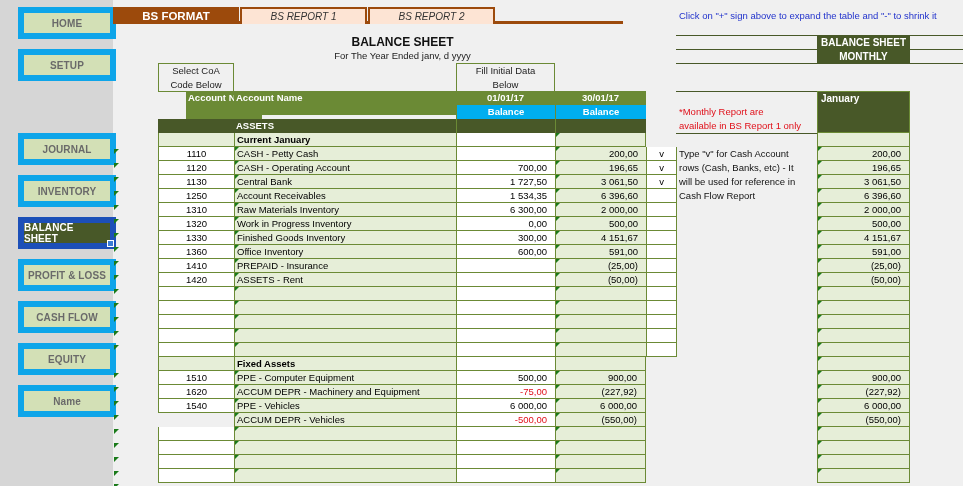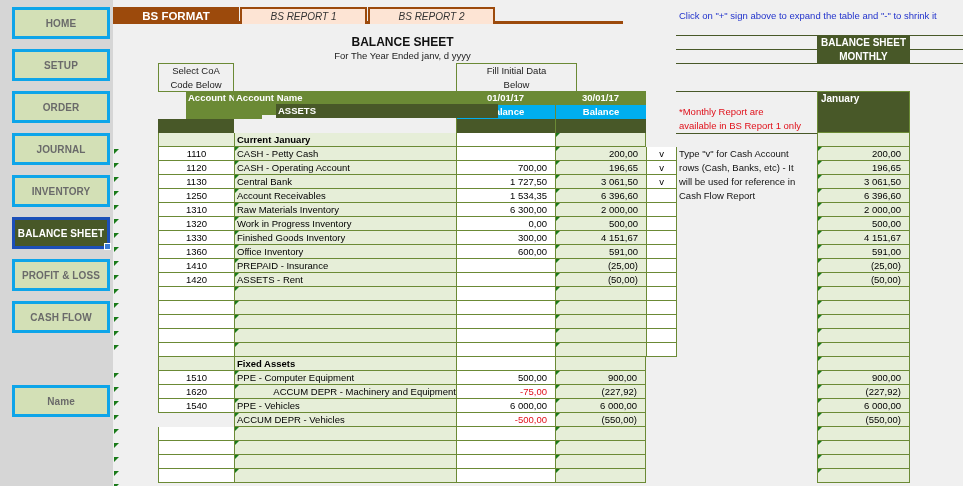--- a/index.html
+++ b/index.html
@@ -1,18 +1,18 @@
 <!DOCTYPE html>
 <html><head>
 <meta charset="utf-8">
 <style>
   * { box-sizing: border-box; margin: 0; padding: 0; }
   html, body { width: 963px; height: 486px; overflow: hidden; background: #f0f0f0; font-family: "Liberation Sans", sans-serif; }
   .sidebar { position: absolute; left: 0; top: 0; width: 113px; height: 486px; background: #d6d6d6; }
-  .nav-btn { position: absolute; left: 12px; width: 98px; height: 32px; background: #d3e0b6; border: 3px solid #0ea5e9; color: #6a6a6a; font-weight: bold; font-size: 10px; display: flex; align-items: center; justify-content: center; cursor: pointer; letter-spacing: 0.1px; }
+  .nav-btn { position: absolute; left: 18px; width: 98px; height: 32px; background: #d3e0b6; border: 6px solid #0ea5e9; color: #6a6a6a; font-weight: bold; font-size: 10px; display: flex; align-items: center; justify-content: center; cursor: pointer; letter-spacing: 0.1px; }
   .nav-btn.active { background: #485828; color: #ffffff; border-color: #1c4fb8; }
   .nav-btn.active::after { content: ""; position: absolute; right: -4px; bottom: -4px; width: 5px; height: 5px; background: #3a7bd5; border: 1px solid #fff; }
   .tri { position: absolute; left: 114px; width: 0; height: 0; border-top: 5px solid #1a7a1a; border-right: 5px solid transparent; }
   .tabbar { position: absolute; left: 113px; top: 7px; width: 510px; height: 17px; border-bottom: 3px solid #9c4a0c; }
   .tab-main { position: absolute; left: 0; top: 0; width: 126px; height: 17px; background: #9c4a0c; color: #fff; font-weight: bold; font-size: 11.5px; display: flex; align-items: center; justify-content: center; cursor: pointer; }
   .tab { position: absolute; top: 0; height: 17px; background: #fde4d4; color: #333; font-style: italic; font-size: 10px; display: flex; align-items: center; justify-content: center; border: 2px solid #9c4a0c; border-bottom: none; cursor: pointer; }
   .hint-top { position: absolute; left: 679px; top: 10px; font-size: 9.5px; color: #2233cc; }
   .title { position: absolute; left: 230px; width: 345px; text-align: center; }
   .title-main { top: 35px; font-weight: bold; font-size: 12px; color: #111; }
   .title-sub { top: 50px; font-size: 9.5px; color: #222; }
@@ -41,26 +41,26 @@
   .mon-hdr { position: absolute; left: 817px; top: 35px; width: 93px; height: 28px; background: #485828; color: #fff; font-weight: bold; font-size: 10px; text-align: center; line-height: 13.5px; padding-top: 1px; }
   .jan-hdr { position: absolute; left: 817px; top: 91px; width: 93px; height: 42px; background: #485828; color: #fff; font-weight: bold; font-size: 10px; padding: 1px 3px; border: 1px solid #6b8a35; }
   .red-note { position: absolute; left: 679px; top: 105px; font-size: 9.5px; color: #e0101a; line-height: 14px; }
 </style>
 </head>
 <body>
 
 <div class="sidebar">
   <div class="nav-btn" style="top:7px">HOME</div>
   <div class="nav-btn" style="top:49px">SETUP</div>
-  <div class="nav-btn" style="top:91px">ORDER</div>
   <div class="nav-btn" style="top:133px">JOURNAL</div>
   <div class="nav-btn" style="top:175px">INVENTORY</div>
   <div class="nav-btn active" style="top:217px">BALANCE SHEET</div>
   <div class="nav-btn" style="top:259px">PROFIT &amp; LOSS</div>
   <div class="nav-btn" style="top:301px">CASH FLOW</div>
+  <div class="nav-btn" style="top:343px">EQUITY</div>
   <div class="nav-btn" style="top:385px">Name</div>
 </div>
 
 <div>
   <div class="tri" style="top:149px"></div>
   <div class="tri" style="top:163px"></div>
   <div class="tri" style="top:177px"></div>
   <div class="tri" style="top:191px"></div>
   <div class="tri" style="top:205px"></div>
   <div class="tri" style="top:219px"></div>
@@ -91,34 +91,34 @@
 </div>
 <div class="hint-top">Click on "+" sign above to expand the table and "-" to shrink it</div>
 
 <div class="title title-main">BALANCE SHEET</div>
 <div class="title title-sub">For The Year Ended janv, d yyyy</div>
 
 <div class="hdr-note" style="left:158px;top:63px;width:76px;height:29px;">
   <div>Select CoA</div>
   <div>Code Below</div>
 </div>
-<div class="hdr-note" style="left:456px;top:63px;width:121px;height:29px;">
+<div class="hdr-note" style="left:456px;top:63px;width:99px;height:29px;">
   <div>Fill Initial Data</div>
   <div>Below</div>
 </div>
 
 <div class="cell g-hdr col-no lft" style="top:91px;height:28px;width:76px;margin-left:28px;">Account No</div>
 <div class="cell g-hdr col-name lft" style="top:91px;height:24px;">Account Name</div>
 <div class="cell g-hdr col-init ctr" style="top:91px;">01/01/17</div>
 <div class="cell g-hdr col-bal ctr" style="top:91px;">30/01/17</div>
 <div class="cell blue col-init" style="top:105px;border-left:1px solid #6b8a35;">Balance</div>
 <div class="cell blue col-bal" style="top:105px;border-left:1px solid #6b8a35;">Balance</div>
 
 <div class="cell g-dark col-no" style="top:119px;"></div>
-<div class="cell g-dark col-name lft" style="top:104px;margin-left:42px;">ASSETS</div>
+<div class="cell g-dark col-name lft" style="top:119px;">ASSETS</div>
 <div class="cell g-dark col-init" style="top:119px;border-left:1px solid #6b8a35;"></div>
 <div class="cell g-dark col-bal" style="top:119px;border-left:1px solid #6b8a35;"></div>
 
 <div class="cell r-light col-no" style="top:133px;"></div>
 <div class="cell r-light col-name lft bold" style="top:133px;">Current January</div>
 <div class="cell r-white col-init" style="top:133px;"></div>
 <div class="cell r-light col-bal r-right corner" style="top:133px;"></div>
 
 <div>
 
@@ -220,21 +220,21 @@
 <div class="cell r-white col-init" style="top:357px;"></div>
 <div class="cell r-light col-bal r-right" style="top:357px;"></div>
 
 <div>
   <div class="cell r-white col-no ctr" style="top:371px;">1510</div>
   <div class="cell r-light col-name lft corner" style="top:371px;">PPE - Computer Equipment</div>
   <div class="cell r-white col-init num" style="top:371px;">500,00</div>
   <div class="cell r-light col-bal num corner r-right" style="top:371px;">900,00</div>
 
   <div class="cell r-white col-no ctr" style="top:385px;">1620</div>
-  <div class="cell r-light col-name lft corner" style="top:385px;text-align:right;">ACCUM DEPR - Machinery and Equipment</div>
+  <div class="cell r-light col-name lft corner" style="top:385px;">ACCUM DEPR - Machinery and Equipment</div>
   <div class="cell r-white col-init num red" style="top:385px;">-75,00</div>
   <div class="cell r-light col-bal num corner r-right" style="top:385px;">(227,92)</div>
 
   <div class="cell r-white col-no ctr" style="top:399px;">1540</div>
   <div class="cell r-light col-name lft corner" style="top:399px;">PPE - Vehicles</div>
   <div class="cell r-white col-init num" style="top:399px;">6 000,00</div>
   <div class="cell r-light col-bal num corner r-right" style="top:399px;">6 000,00</div>
 
   <div class="cell r-white col-no ctr" style="top:413px;margin-top:33px;">1640</div>
   <div class="cell r-light col-name lft corner" style="top:413px;">ACCUM DEPR - Vehicles</div>

